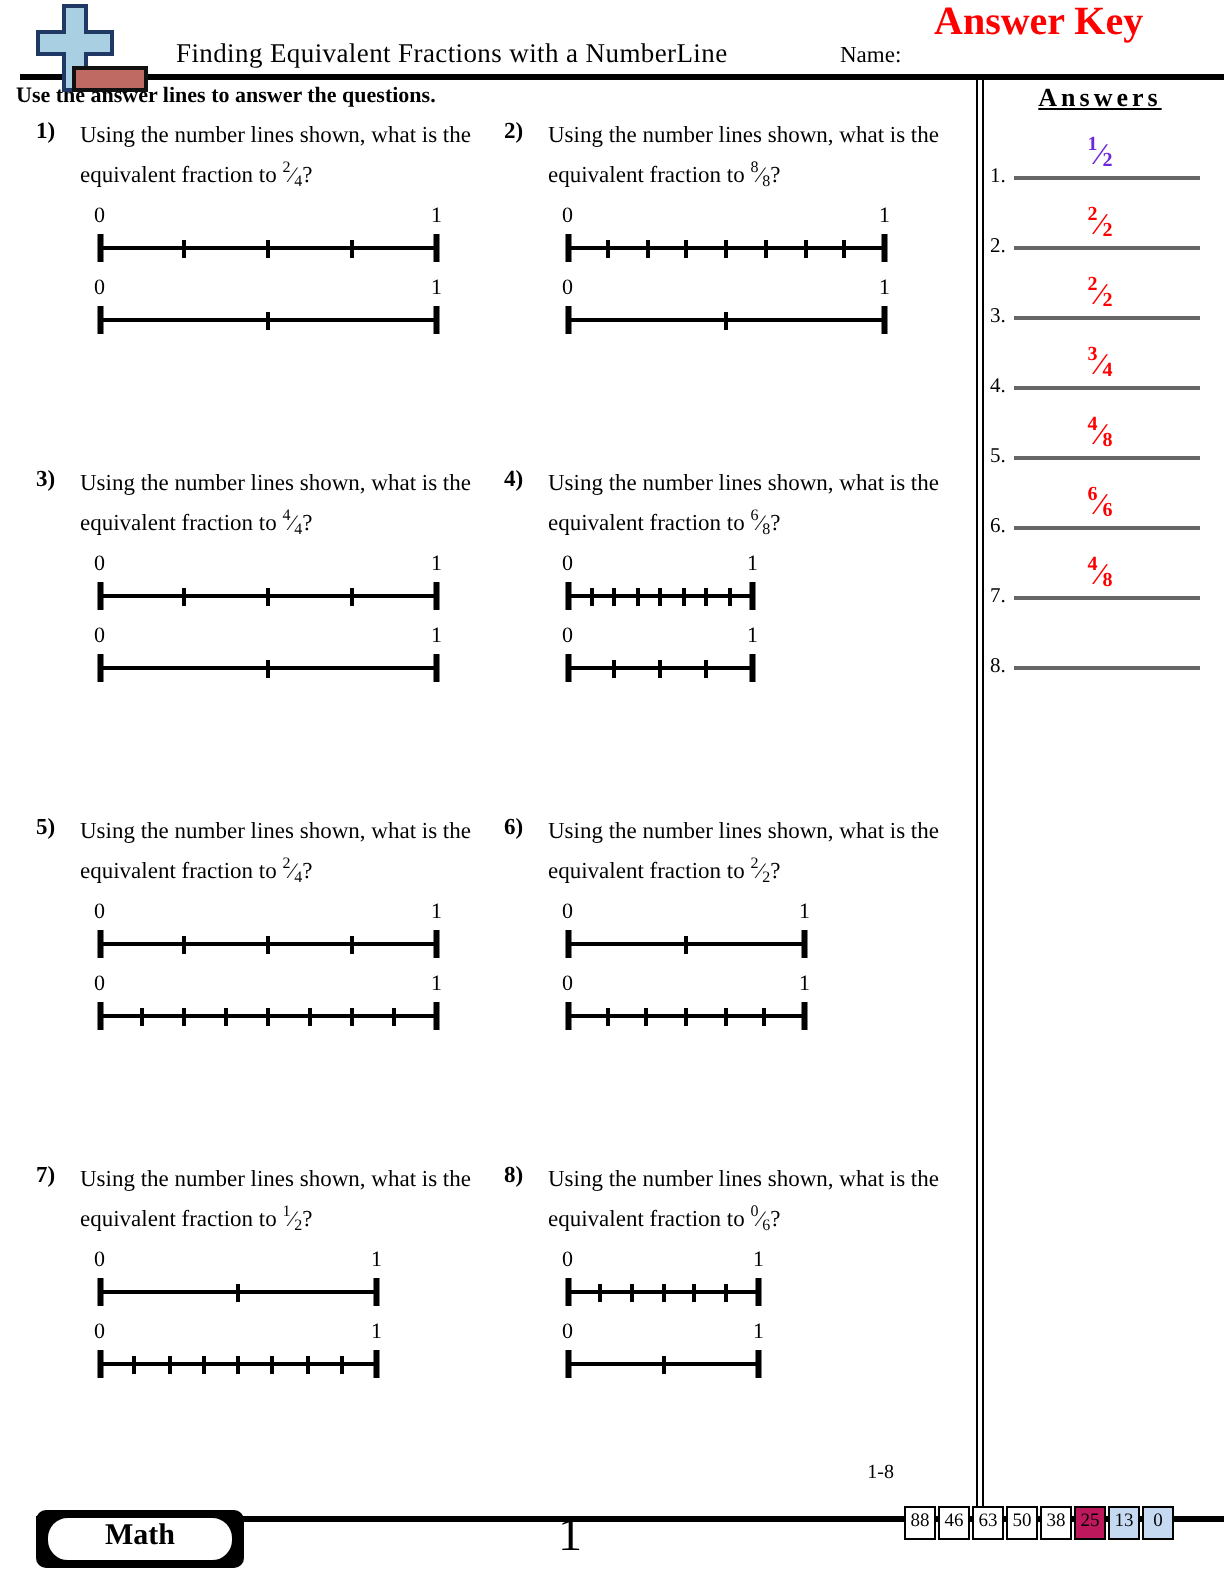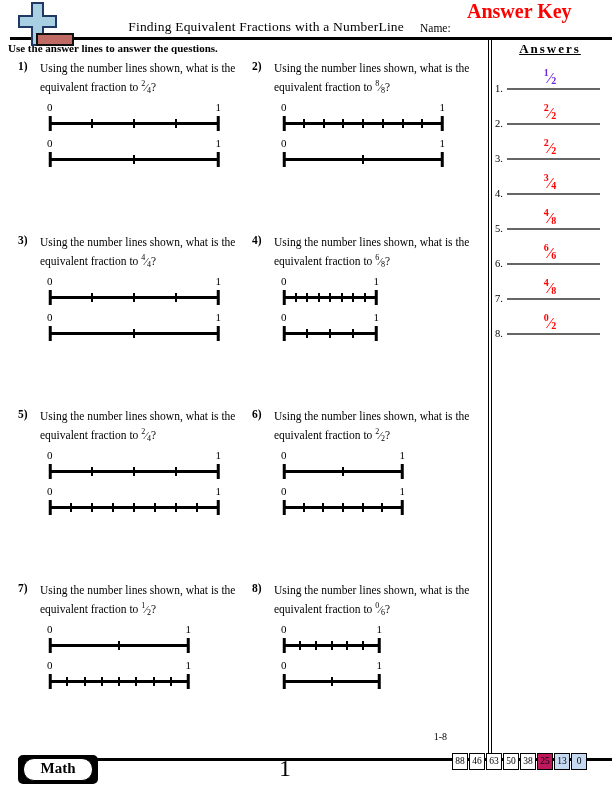--- a/index.html
+++ b/index.html
@@ -4,21 +4,21 @@
 <style>
   html,body { margin:0; padding:0; background:#e8e8e8; }
   .page {
     position:relative; width:612px; height:792px; margin:0 auto;
     background:#ffffff; font-family:"Liberation Serif", serif; color:#000;
     overflow:hidden;
   }
 
   
   .logo { position:absolute; left:14px; top:2px; width:64px; height:46px; z-index:3; }
-  .doc-title { position:absolute; left:88px; top:19px; width:316px; text-align:right;
+  .doc-title { position:absolute; left:88px; top:19px; width:316px; text-align:left;
     font-size:13.5px; letter-spacing:.2px; }
   .name-label { position:absolute; left:420px; top:22px; font-size:11.5px; }
   .answer-key { position:absolute; left:467px; top:0; font-size:20px; font-weight:bold; }
   .top-rule { position:absolute; left:10px; right:0; top:37px; height:3px; background:#000; z-index:2; }
   .instructions { position:absolute; left:8px; top:42px; font-size:11px; font-weight:bold; }
 
   
   .divider { position:absolute; left:488px; top:38px; height:715px; width:2px;
     border-left:1.5px solid #000; border-right:1.5px solid #000; background:#fff; }
   .answers-title { position:absolute; left:494px; top:41px; width:112px; text-align:center;
@@ -45,21 +45,21 @@
   .nl-labels { position:relative; height:14px; font-size:11px; }
   .nl-0 { position:absolute; left:-3px; top:0; }
   .nl-1 { position:absolute; right:-3px; top:0; }
   .nl-track { position:relative; height:17px; }
   .nl-line { position:absolute; left:0; right:0; top:7px; height:2.5px; background:#000; }
   .tick { position:absolute; top:4px; width:2px; height:9px; background:#000; transform:translateX(-50%); }
   .tick.end { top:1px; height:14.5px; width:2.5px; }
 
   
   .footer-rule { position:absolute; left:18px; right:0; top:758px; height:2.5px; background:#000; }
-  .badge { position:absolute; left:18px; top:755px; width:80px; height:29px;
+  .badge { position:absolute; left:18px; top:755px; width:104px; height:29px;
     background:#000; border-radius:5px; z-index:2; }
   .badge-inner { position:absolute; left:5px; right:5px; top:3px; bottom:3px; background:#fff;
     border:1.5px solid #000; border-radius:11px; text-align:center;
     font-weight:bold; font-size:15px; line-height:19px; }
   .website { position:absolute; left:128px; top:806px; font-size:10.5px; }
   .page-num { position:absolute; left:265px; top:755px; width:40px; text-align:center; font-size:24px; }
   .score-label { position:absolute; left:413px; top:731px; width:34px; font-size:10px; text-align:right; }
   .score-table { position:absolute; left:452px; top:753px; display:flex; z-index:2; }
   .score-cell { width:14px; height:15px; border:1px solid #000; margin-right:1px;
     font-size:9.5px; line-height:15px; text-align:center; background:#fff; }
@@ -115,21 +115,20 @@
         <span class="ans-frac" style="color: rgb(255, 0, 0);"><span class="fn">6</span><span class="fsl">⁄</span><span class="fd">6</span></span>
       </div>
       <div class="ans-row">
         <span class="ans-num">7.</span>
         <div class="ans-line"></div>
         <span class="ans-frac" style="color: rgb(255, 0, 0);"><span class="fn">4</span><span class="fsl">⁄</span><span class="fd">8</span></span>
       </div>
       <div class="ans-row">
         <span class="ans-num">8.</span>
         <div class="ans-line"></div>
-        <span class="ans-frac" style="color: rgb(255, 0, 0);"><span class="fn">0</span><span class="fsl">⁄</span><span class="fd">2</span></span>
       </div>
     </div>
 
   <div id="questions">
       <div class="question" style="left: 18px; top: 60px;">
     <div class="q-head">
       <span class="q-num">1)</span>
       <span class="q-text"><span>Using the number lines shown, what is the</span><br><span>equivalent fraction to </span><span class="qf"><span class="fn">2</span><span class="fsl">⁄</span><span class="fd">4</span></span><span>?</span></span>
     </div>
     <div class="numlines">

